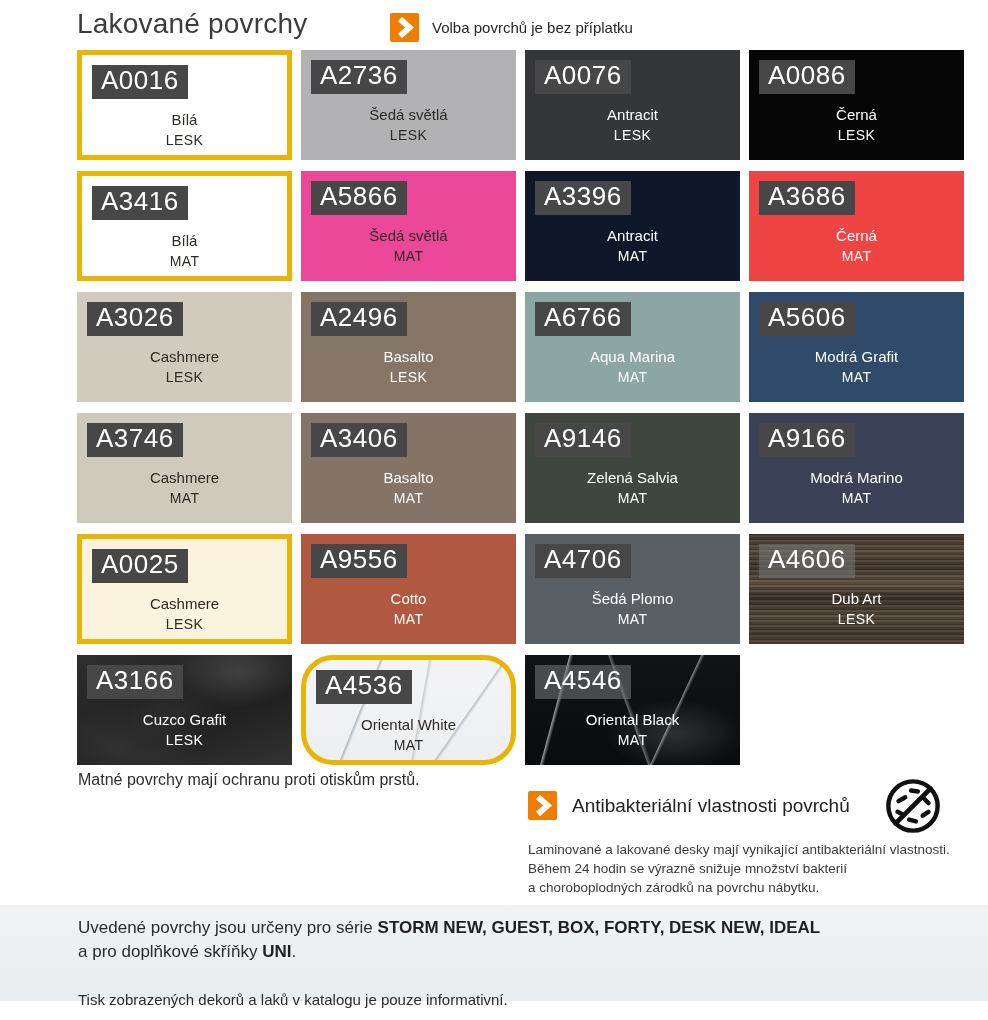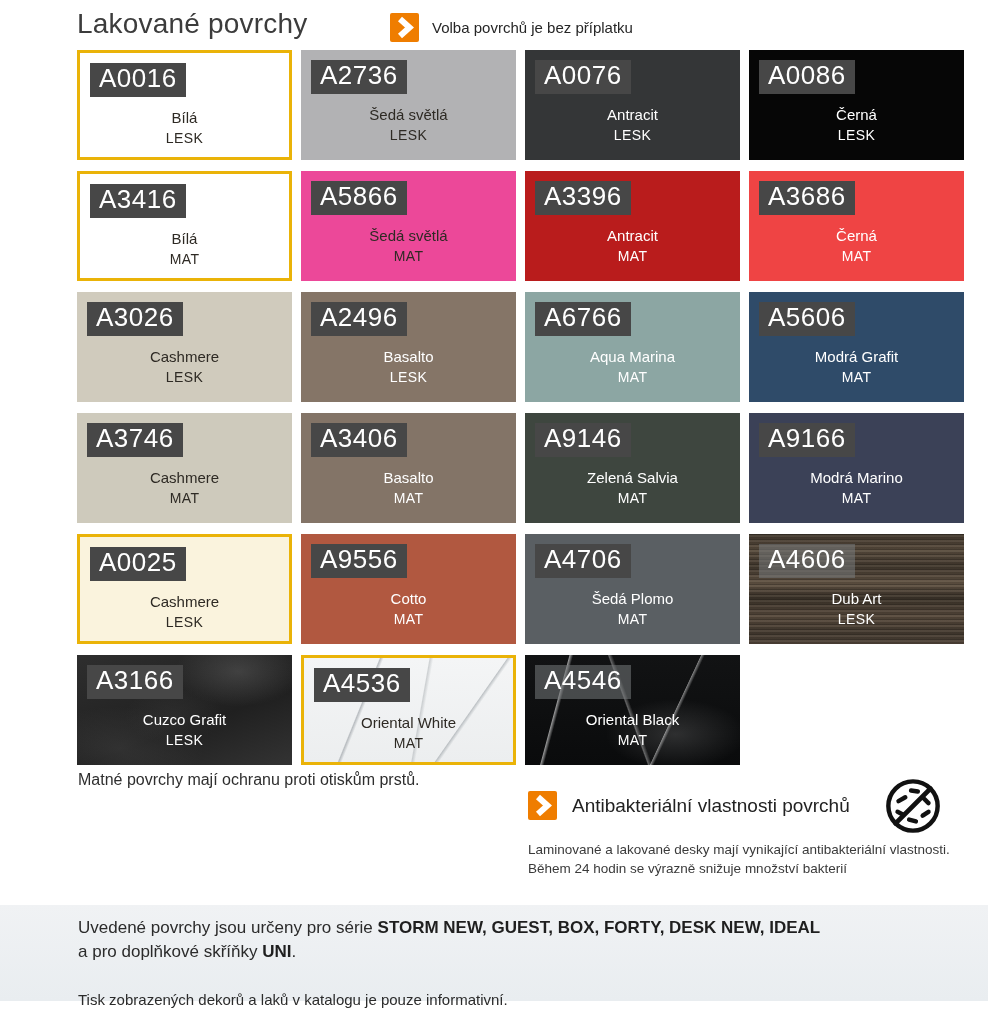--- a/index.html
+++ b/index.html
@@ -19,21 +19,21 @@
     display:flex;align-items:center;justify-content:center;flex:0 0 auto;
   }
   .hdr-note-text{font-size:15px;color:#262626;}
 
   .grid{
     position:absolute;left:77px;top:50px;
     display:grid;grid-template-columns:repeat(4,215px);
     grid-auto-rows:110px;gap:11px 9px;
   }
   .swatch{position:relative;box-sizing:border-box;}
-  .swatch.framed{border:3px solid #eab308;}
+  .swatch.framed{border:5px solid #eab308;}
   .code{
     position:absolute;left:10px;top:10px;
     background:var(--badge,#474747);color:#ffffff;
     font-size:26px;line-height:1.15;padding:1px 9px 3px 9px;
     letter-spacing:0.5px;
   }
   .name{position:absolute;top:56px;left:0;width:100%;text-align:center;font-size:15px;}
   .finish{position:absolute;top:77px;left:0;width:100%;text-align:center;font-size:14px;letter-spacing:0.4px;}
   .text-dark .name,.text-dark .finish{color:#2e2a24;}
   .text-light .name,.text-light .finish{color:#ffffff;}
@@ -45,21 +45,21 @@
   .tex-dub-art .code,.tex-oriental-black .code{background:rgba(118,122,124,0.55);}
   .tex-cuzco{background-image:
     radial-gradient(ellipse 90px 50px at 75% 15%, rgba(130,130,130,0.30), transparent 70%),
     radial-gradient(ellipse 120px 60px at 20% 85%, rgba(110,110,110,0.22), transparent 70%),
     radial-gradient(ellipse 70px 40px at 45% 55%, rgba(90,90,90,0.18), transparent 70%),
     linear-gradient(160deg,#2e2e2e,#202020 60%,#333333);}
   .tex-oriental-white{background-image:
     linear-gradient(112deg, transparent 30%, rgba(140,146,152,0.55) 30.5%, transparent 31.8%),
     linear-gradient(100deg, transparent 55%, rgba(150,156,160,0.40) 55.5%, transparent 57%),
     linear-gradient(125deg, transparent 72%, rgba(130,138,144,0.45) 72.4%, transparent 73.8%),
-    linear-gradient(180deg,#f4f5f6,#eceeef);}
+    linear-gradient(180deg,#f4f5f6,#eceeef); border-radius: 32px;}
   .tex-oriental-black{background-image:
     linear-gradient(105deg, transparent 18%, rgba(255,255,255,0.55) 18.4%, transparent 19.8%),
     linear-gradient(70deg, transparent 48%, rgba(255,255,255,0.35) 48.5%, transparent 50%),
     linear-gradient(115deg, transparent 66%, rgba(255,255,255,0.45) 66.3%, transparent 67.6%),
     radial-gradient(ellipse 100px 50px at 70% 72%, rgba(255,255,255,0.14), transparent 70%),
     linear-gradient(180deg,#121314,#0a0b0c);}
 
   .matte-note{position:absolute;left:78px;top:771px;font-size:16px;color:#2e2e2e;}
 
   .anti-head{position:absolute;left:528px;top:791px;display:flex;align-items:center;gap:15px;text-align:center;}
@@ -120,21 +120,21 @@
     <div class="name">Bílá</div>
     <div class="finish">MAT</div>
   </div>
 
   <div class="swatch text-dark" style="background-color: #ec4899;">
     <div class="code">A5866</div>
     <div class="name">Šedá světlá</div>
     <div class="finish">MAT</div>
   </div>
 
-  <div class="swatch text-light" style="background-color: #b91c1c; text-decoration: underline;">
+  <div class="swatch text-light" style="background-color: #0f172a; text-decoration: underline;">
     <div class="code">A3396</div>
     <div class="name">Antracit</div>
     <div class="finish">MAT</div>
   </div>
 
   <div class="swatch text-light" style="background-color: #ef4444;">
     <div class="code">A3686</div>
     <div class="name">Černá</div>
     <div class="finish">MAT</div>
   </div>
@@ -252,20 +252,21 @@
       <line x1="26" y1="44" x2="33" y2="46"></line>
       <line x1="40" y1="40" x2="46" y2="36"></line>
       <line x1="12" y1="48" x2="48" y2="12" stroke-width="5"></line>
     </g>
   </svg>
 </div>
 
 <div class="anti-body">
   <div>Laminované a lakované desky mají vynikající antibakteriální vlastnosti.</div>
   <div>Během 24 hodin se výrazně snižuje množství bakterií</div>
+  <div>a choroboplodných zárodků na povrchu nábytku.</div>
 </div>
 
 <div class="footer-band">
   <div class="footer-line1">
     <span>Uvedené povrchy jsou určeny pro série </span><b>STORM NEW, GUEST, BOX, FORTY, DESK NEW, IDEAL</b>
   </div>
   <div class="footer-line2">
     <span>a pro doplňkové skříňky </span><b>UNI</b><span>.</span>
   </div>
   <div class="footer-disclaimer">Tisk zobrazených dekorů a laků v katalogu je pouze informativní.</div>

